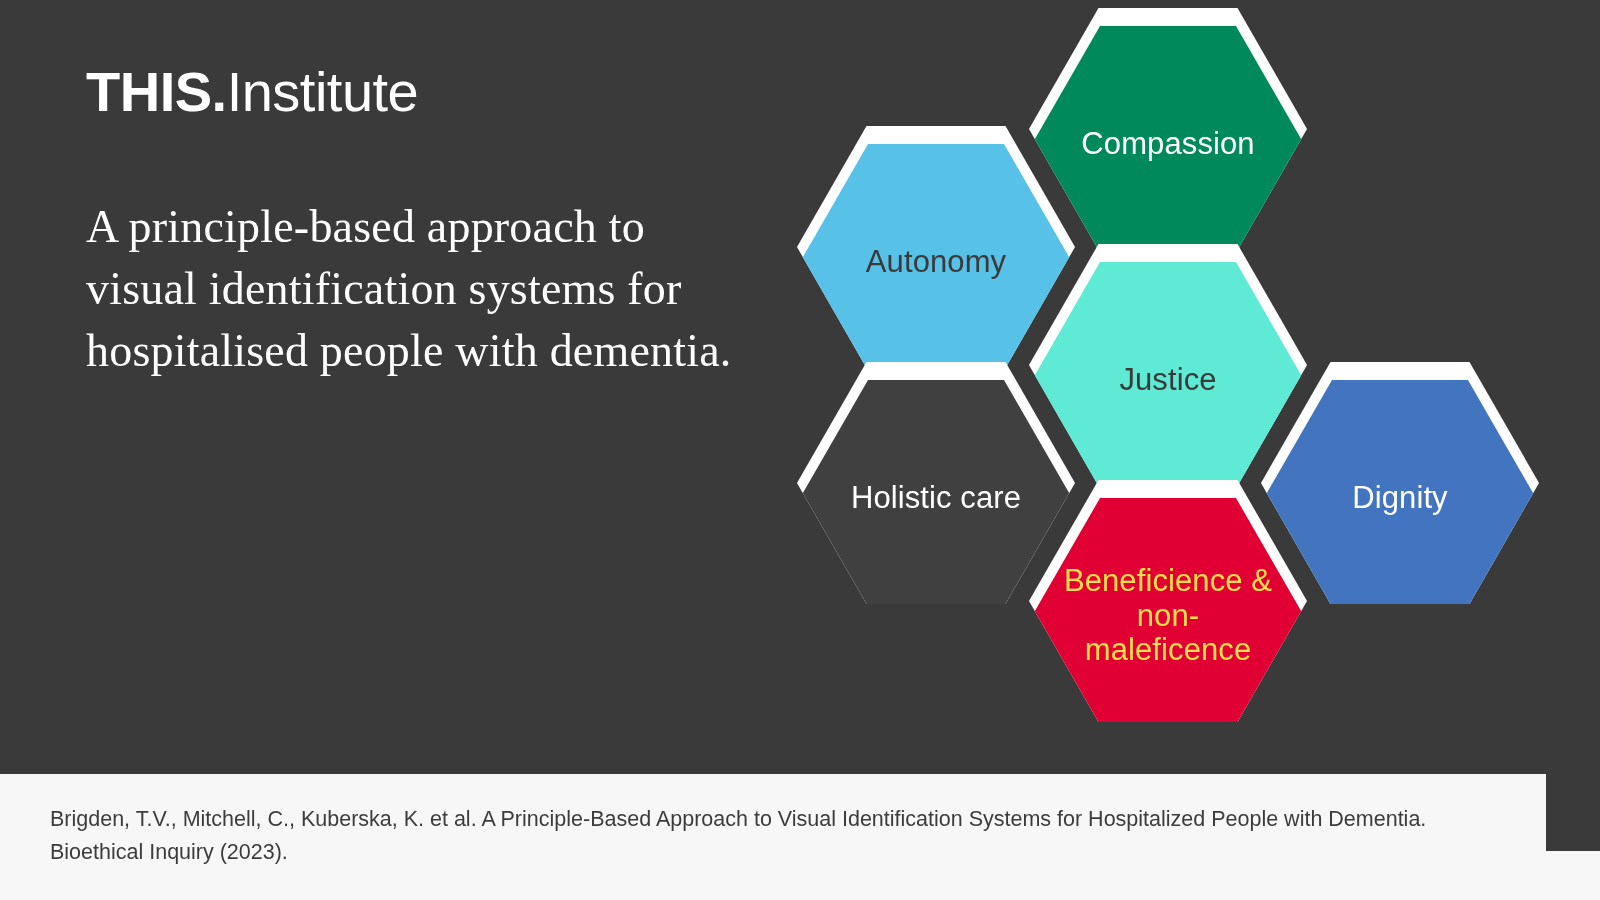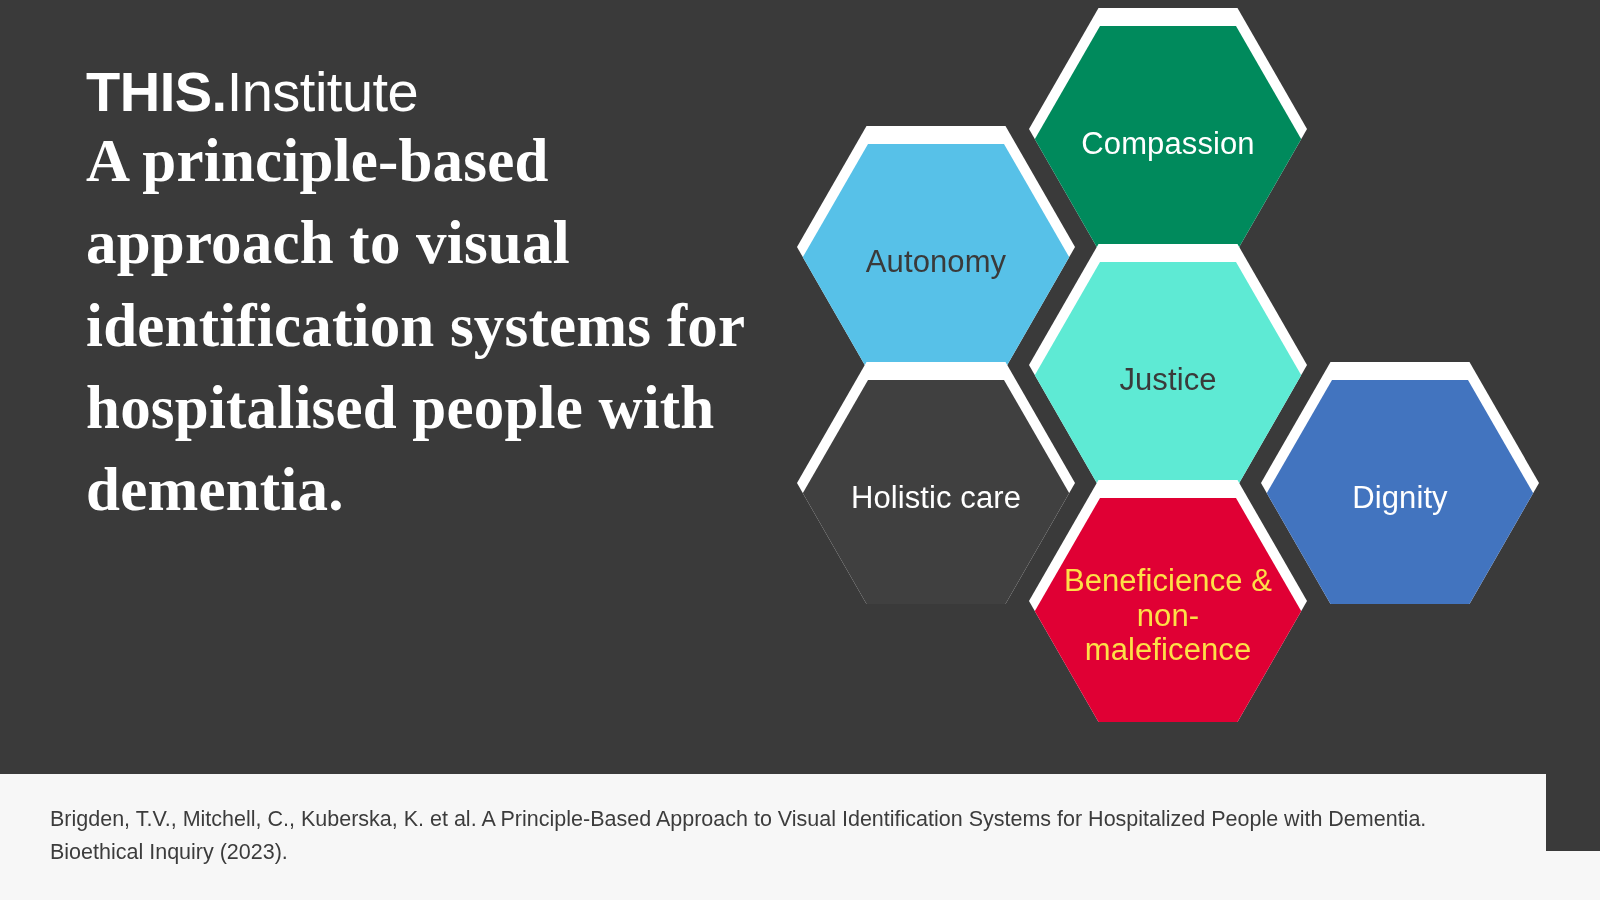--- a/index.html
+++ b/index.html
@@ -49,25 +49,26 @@
     white-space: nowrap;
   }
   .logo .logo-strong {
     font-weight: 700;
   }
   .logo .logo-light {
     font-weight: 300;
   }
 
   .headline {
+    margin-top: 76px;
     font-family: "Liberation Serif", serif;
-    font-size: 61px;
+    font-size: 46px;
     line-height: 1.35;
     color: #ffffff;
-    font-weight: 700;
+    font-weight: 400;
     letter-spacing: 0.2px;
   }
 
   
   .hexwrap {
     position: absolute;
     left: 770px;
     top: 0px;
     width: 720px;
     height: 765px;

